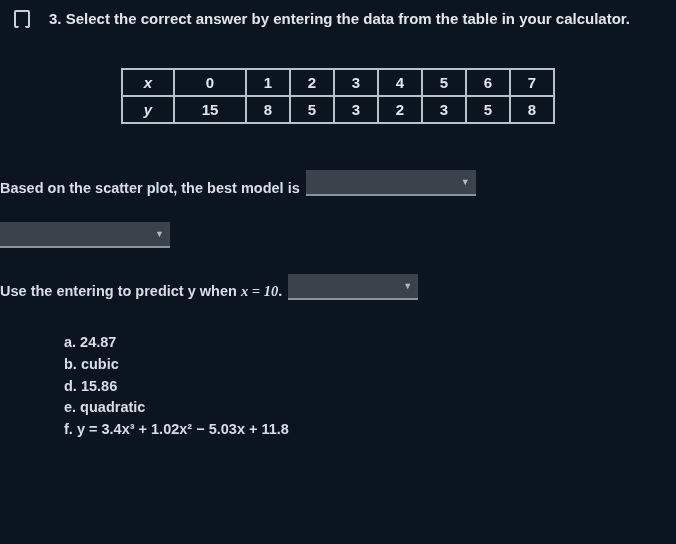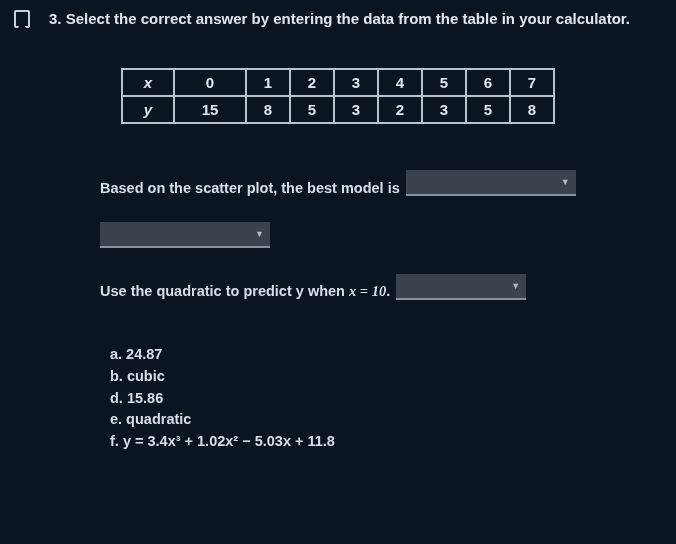--- a/index.html
+++ b/index.html
@@ -51,21 +51,20 @@
     text-align: center;
     font-weight: bold;
     font-size: 15px;
     color: #e0e6ec;
     padding: 4px 0;
   }
   .lbl { width: 52px; font-style: italic; }
   .wide { width: 72px; }
   .cell { width: 44px; }
   .prompts {
-    padding-left: 100px;
   }
   .prompt-row {
     display: flex;
     align-items: flex-end;
     margin-bottom: 26px;
     gap: 6px;
   }
   .prompt-text {
     font-weight: bold;
     font-size: 14.5px;
@@ -86,22 +85,22 @@
     right: 6px;
     top: 7px;
     font-size: 9px;
     color: #b0b8c0;
   }
   .eq {
     font-style: italic;
     font-family: Liberation Serif, serif;
   }
   .answers {
-    padding-left: 110px;
-    margin-top: 44px;
+    padding-left: 64px;
+    margin-top: 32px;
     font-size: 14.5px;
     font-weight: bold;
     color: #d8dee6;
     line-height: 1.5;
   }
   .answers .line { white-space: nowrap; }
 </style>
 </head>
 <body>
 
@@ -145,21 +144,21 @@
 <div class="prompts">
   <div class="prompt-row">
     <span class="prompt-text">Based on the scatter plot, the best model is</span>
     <span class="dropdown wide-dd"></span>
   </div>
   <div class="prompt-row">
     <span class="dropdown wide-dd"></span>
   </div>
   <div class="prompt-row">
     <span class="prompt-text">
-      <span>Use the quadratic to predict y when </span><span class="eq">x = 10</span><span>.</span>
+      <span>Use the entering to predict y when </span><span class="eq">x = 10</span><span>.</span>
     </span>
     <span class="dropdown"></span>
   </div>
 </div>
 
 <div class="answers">
   <div class="line">a. 24.87</div>
   <div class="line">b. cubic</div>
   <div class="line">d. 15.86</div>
   <div class="line">e. quadratic</div>

